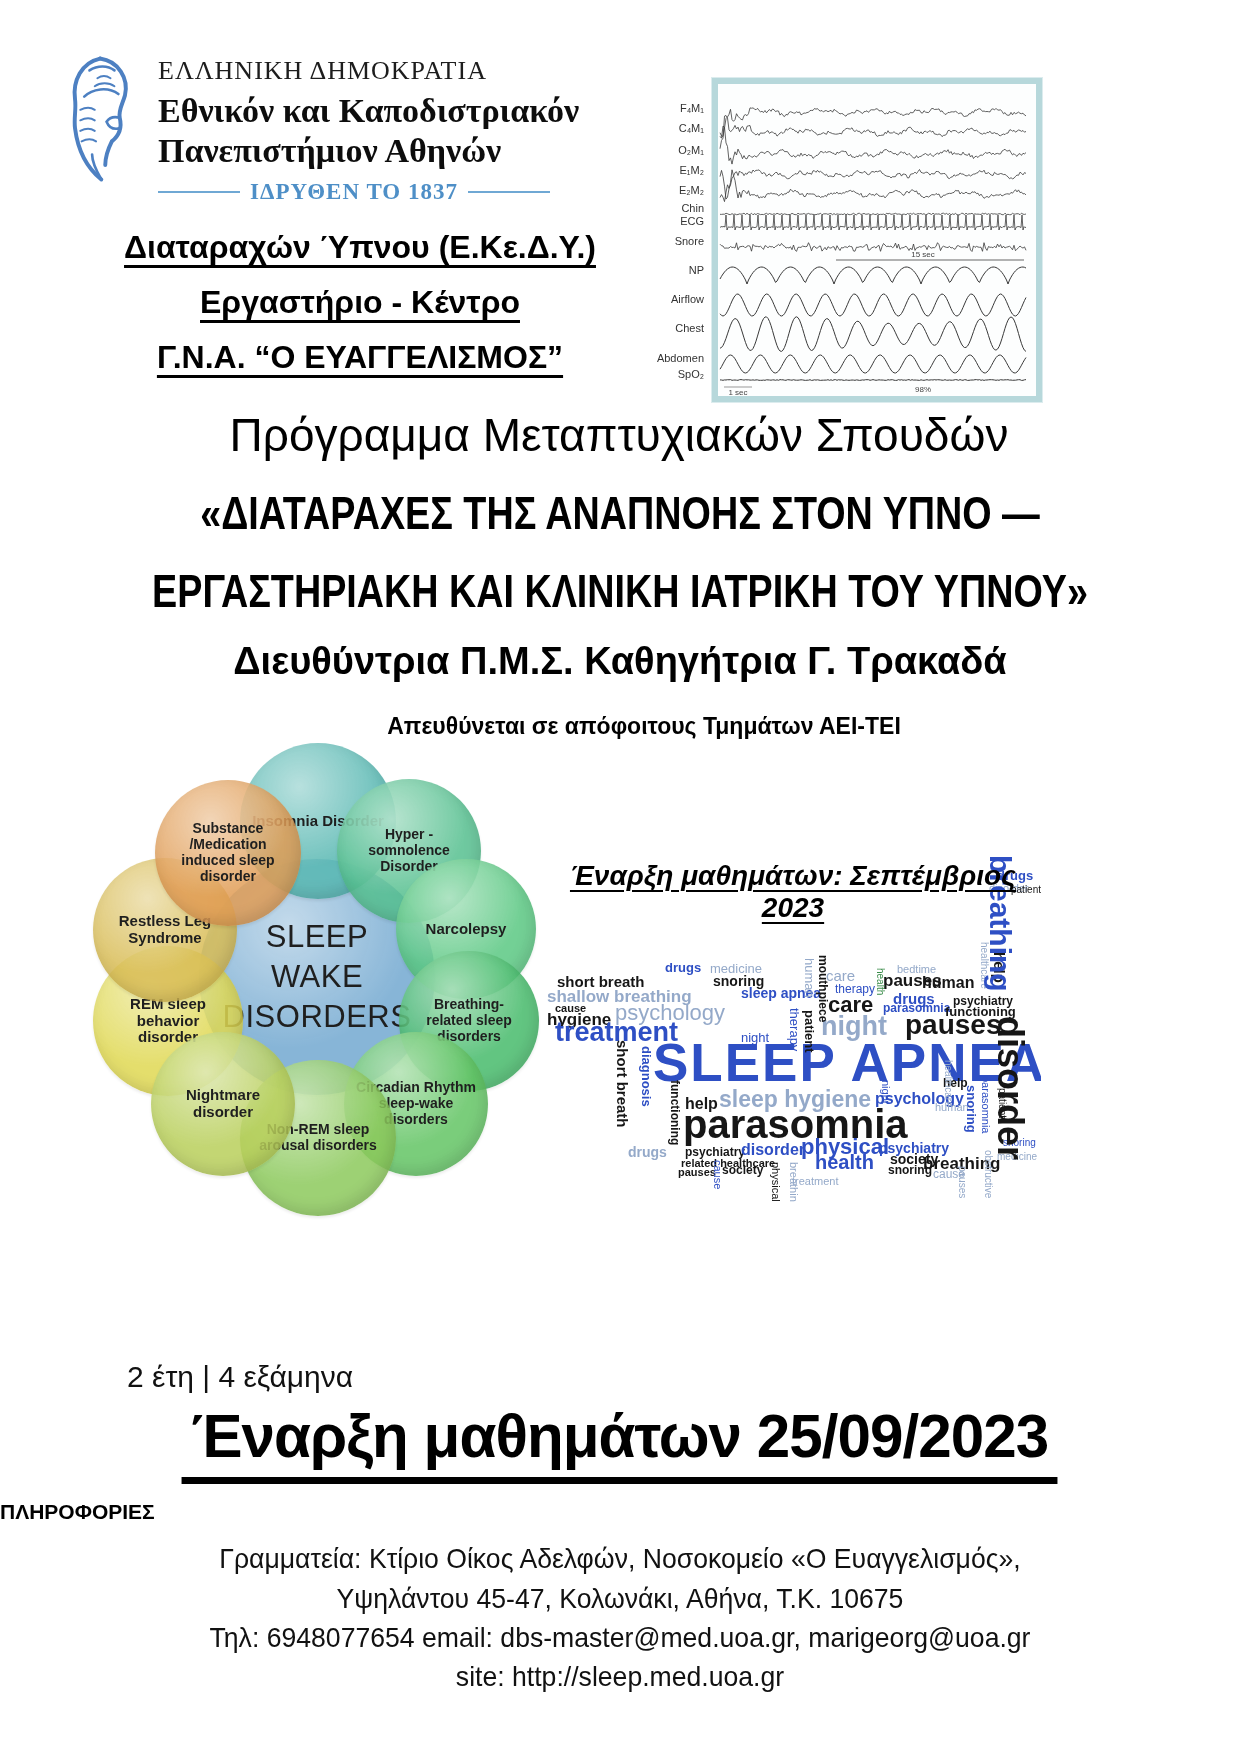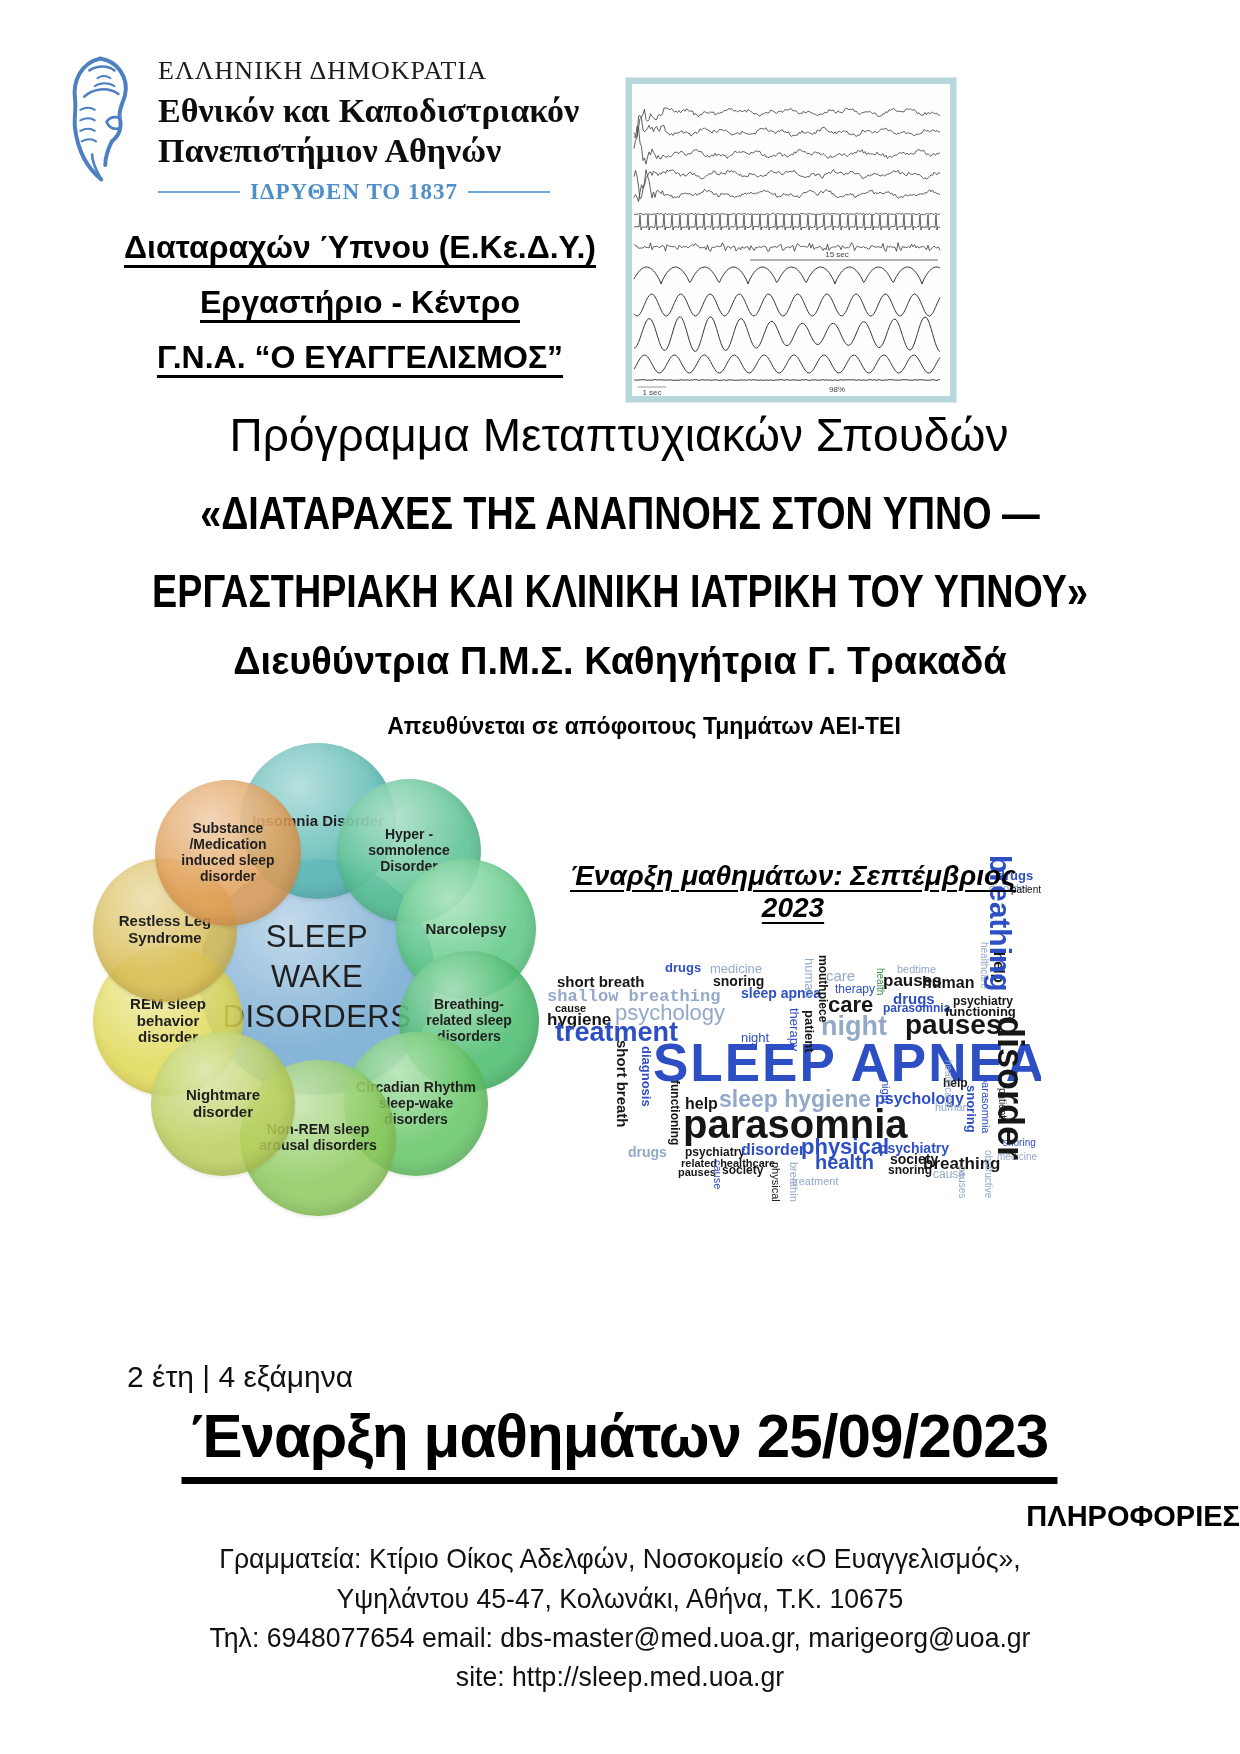--- a/index.html
+++ b/index.html
@@ -53,21 +53,21 @@
   .start-note .ul{text-decoration:underline;text-decoration-thickness:2px;text-underline-offset:5px;}
   .cloud{position:absolute;left:545px;top:850px;width:496px;height:352px;overflow:hidden;}
   .cw{position:absolute;line-height:0.95;white-space:nowrap;}
   .cw.v{writing-mode:vertical-rl;}
 
   
   .duration{position:absolute;left:127px;top:1360px;font-size:30px;color:#111;}
   .big-start{position:absolute;left:0;top:1400px;width:1240px;text-align:center;}
   .big-start .bs{display:inline-block;font-size:62px;font-weight:800;letter-spacing:-1px;
                  border-bottom:7px solid #000;padding:0 10px 6px 10px;transform:scaleX(0.97);transform-origin:center;}
-  .info-h{position:absolute;left:0;top:1500px;width:1240px;text-align:right;font-size:29px;font-weight:bold;}
+  .info-h{position:absolute;left:0;top:1500px;width:1240px;text-align:left;font-size:21px;font-weight:bold;}
   .fline{position:absolute;left:0;width:1240px;text-align:center;font-size:28px;color:#111;
          transform:scaleX(0.95);transform-origin:center;}
 </style>
 </head>
 <body>
 
 <div>
 
   <div class="logo">
     <svg class="emblem" viewBox="0 0 60 105">
@@ -88,20 +88,35 @@
       <div class="uni">Πανεπιστήμιον Αθηνών</div>
       <div class="founded">
         <span class="rule"></span>
         <span class="ftxt">ΙΔΡΥΘΕΝ ΤΟ 1837</span>
         <span class="rule"></span>
       </div>
     </div>
   </div>
 
   <div class="psg">
+    <div class="psg-labels">
+        <div class="ch" style="top: 30px;">F₄M₁</div>
+        <div class="ch" style="top: 50px;">C₄M₁</div>
+        <div class="ch" style="top: 72px;">O₂M₁</div>
+        <div class="ch" style="top: 92px;">E₁M₂</div>
+        <div class="ch" style="top: 112px;">E₂M₂</div>
+        <div class="ch" style="top: 130px;">Chin</div>
+        <div class="ch" style="top: 143px;">ECG</div>
+        <div class="ch" style="top: 163px;">Snore</div>
+        <div class="ch" style="top: 192px;">NP</div>
+        <div class="ch" style="top: 221px;">Airflow</div>
+        <div class="ch" style="top: 250px;">Chest</div>
+        <div class="ch" style="top: 280px;">Abdomen</div>
+        <div class="ch" style="top: 296px;">SpO₂</div>
+      </div>
     <div class="psg-frame">
       <svg id="psg-svg" width="318" height="312" viewBox="0 0 318 312">
           <polyline fill="none" stroke="#3a3a3a" stroke-width="0.8" points="2.0,48.7 3.5,51.9 5.0,52.4 6.5,43.9 8.0,34.6 9.5,32.9 11.0,30.4 12.5,25.3 14.0,35.6 15.5,37.3 17.0,35.6 18.5,29.7 20.0,32.3 21.5,33.9 23.0,35.3 24.5,35.9 26.0,31.5 27.5,30.6 29.0,31.7 30.5,29.6 32.0,23.9 33.5,24.2 35.0,23.9 36.5,25.0 38.0,25.8 39.5,24.3 41.0,26.5 42.5,27.8 44.0,27.3 45.5,28.5 47.0,26.5 48.5,28.8 50.0,26.9 51.5,25.5 53.0,27.3 54.5,25.0 56.0,25.7 57.5,27.6 59.0,26.9 60.5,27.0 62.0,31.1 63.5,29.4 65.0,31.5 66.5,32.6 68.0,30.4 69.5,31.0 71.0,28.5 72.5,27.7 74.0,28.3 75.5,29.0 77.0,29.2 78.5,27.8 80.0,28.6 81.5,27.9 83.0,30.9 84.5,30.0 86.0,29.0 87.5,29.2 89.0,28.5 90.5,28.3 92.0,26.6 93.5,26.4 95.0,26.4 96.5,24.5 98.0,25.2 99.5,24.6 101.0,26.4 102.5,27.0 104.0,26.5 105.5,28.0 107.0,26.7 108.5,26.7 110.0,27.7 111.5,27.0 113.0,26.3 114.5,28.2 116.0,25.4 117.5,26.5 119.0,27.5 120.5,28.7 122.0,29.9 123.5,29.5 125.0,29.9 126.5,31.4 128.0,32.2 129.5,30.2 131.0,29.9 132.5,29.4 134.0,28.4 135.5,29.0 137.0,28.8 138.5,26.1 140.0,26.6 141.5,27.4 143.0,28.4 144.5,29.6 146.0,27.7 147.5,27.5 149.0,26.8 150.5,28.4 152.0,26.4 153.5,25.7 155.0,25.9 156.5,25.8 158.0,24.8 159.5,24.9 161.0,26.8 162.5,26.8 164.0,26.7 165.5,28.7 167.0,30.1 168.5,29.0 170.0,29.8 171.5,27.2 173.0,28.9 174.5,28.3 176.0,27.5 177.5,27.3 179.0,29.0 180.5,28.9 182.0,30.4 183.5,30.2 185.0,31.5 186.5,30.9 188.0,30.1 189.5,30.0 191.0,30.4 192.5,28.3 194.0,28.9 195.5,28.3 197.0,25.6 198.5,26.4 200.0,26.4 201.5,26.2 203.0,28.7 204.5,29.1 206.0,26.7 207.5,28.1 209.0,28.4 210.5,28.6 212.0,26.9 213.5,24.6 215.0,24.5 216.5,25.5 218.0,25.3 219.5,25.3 221.0,24.9 222.5,27.6 224.0,26.8 225.5,28.8 227.0,30.4 228.5,30.0 230.0,28.4 231.5,28.6 233.0,27.9 234.5,27.8 236.0,28.0 237.5,27.3 239.0,28.2 240.5,29.7 242.0,29.0 243.5,29.1 245.0,31.7 246.5,32.5 248.0,32.1 249.5,31.9 251.0,29.7 252.5,29.9 254.0,27.6 255.5,28.7 257.0,25.9 258.5,26.3 260.0,25.1 261.5,24.7 263.0,25.5 264.5,27.4 266.0,27.0 267.5,27.6 269.0,27.5 270.5,27.7 272.0,27.9 273.5,25.3 275.0,24.8 276.5,25.9 278.0,24.4 279.5,25.9 281.0,26.2 282.5,25.7 284.0,27.4 285.5,29.8 287.0,28.6 288.5,30.8 290.0,31.3 291.5,31.1 293.0,28.4 294.5,30.8 296.0,28.4 297.5,29.7 299.0,29.1 300.5,28.1 302.0,29.3 303.5,29.7 305.0,29.2 306.5,31.0 308.0,31.8 "></polyline>
           <polyline fill="none" stroke="#3a3a3a" stroke-width="0.8" points="2.0,64.7 3.5,56.5 5.0,54.1 6.5,32.1 8.0,31.5 9.5,33.9 11.0,45.9 12.5,47.6 14.0,46.5 15.5,44.4 17.0,41.4 18.5,45.0 20.0,43.1 21.5,47.6 23.0,43.8 24.5,42.5 26.0,45.5 27.5,47.4 29.0,42.3 30.5,41.8 32.0,41.5 33.5,47.3 35.0,48.6 36.5,49.7 38.0,51.1 39.5,49.5 41.0,51.4 42.5,48.9 44.0,49.2 45.5,49.1 47.0,48.9 48.5,47.3 50.0,46.7 51.5,49.4 53.0,48.1 54.5,47.9 56.0,49.5 57.5,49.3 59.0,52.1 60.5,50.8 62.0,49.0 63.5,48.2 65.0,49.5 66.5,48.0 68.0,44.8 69.5,46.2 71.0,44.6 72.5,43.9 74.0,45.4 75.5,45.4 77.0,47.1 78.5,47.3 80.0,49.2 81.5,46.3 83.0,46.8 84.5,48.4 86.0,47.7 87.5,45.2 89.0,45.8 90.5,45.8 92.0,47.2 93.5,45.9 95.0,47.2 96.5,48.4 98.0,49.2 99.5,51.2 101.0,50.3 102.5,50.3 104.0,49.4 105.5,48.7 107.0,49.6 108.5,50.3 110.0,47.1 111.5,48.5 113.0,48.9 114.5,49.6 116.0,49.9 117.5,50.2 119.0,50.1 120.5,49.8 122.0,49.2 123.5,50.0 125.0,46.9 126.5,46.0 128.0,44.6 129.5,44.4 131.0,44.9 132.5,45.0 134.0,43.8 135.5,46.6 137.0,47.5 138.5,46.2 140.0,47.4 141.5,47.3 143.0,49.4 144.5,48.8 146.0,46.7 147.5,47.6 149.0,46.3 150.5,45.9 152.0,48.2 153.5,47.7 155.0,48.9 156.5,47.8 158.0,51.2 159.5,52.4 161.0,51.4 162.5,51.5 164.0,51.1 165.5,51.2 167.0,48.3 168.5,49.5 170.0,46.7 171.5,49.0 173.0,49.0 174.5,48.9 176.0,47.7 177.5,49.1 179.0,49.5 180.5,50.7 182.0,48.4 183.5,49.8 185.0,46.6 186.5,46.3 188.0,47.2 189.5,44.2 191.0,43.3 192.5,43.3 194.0,45.2 195.5,46.9 197.0,47.8 198.5,48.1 200.0,47.7 201.5,49.7 203.0,47.8 204.5,50.0 206.0,47.7 207.5,47.1 209.0,48.6 210.5,47.6 212.0,46.6 213.5,47.9 215.0,47.2 216.5,50.0 218.0,50.2 219.5,50.7 221.0,50.0 222.5,50.5 224.0,52.6 225.5,51.4 227.0,51.2 228.5,50.3 230.0,46.6 231.5,46.3 233.0,48.2 234.5,46.8 236.0,46.5 237.5,46.7 239.0,47.6 240.5,49.1 242.0,48.0 243.5,47.4 245.0,49.1 246.5,47.7 248.0,46.1 249.5,44.8 251.0,45.6 252.5,44.6 254.0,44.1 255.5,46.2 257.0,46.8 258.5,46.2 260.0,47.4 261.5,48.9 263.0,49.6 264.5,50.2 266.0,48.9 267.5,49.9 269.0,48.3 270.5,48.6 272.0,47.2 273.5,49.3 275.0,49.3 276.5,48.6 278.0,49.7 279.5,49.6 281.0,51.3 282.5,51.7 284.0,50.7 285.5,50.0 287.0,50.6 288.5,49.1 290.0,49.1 291.5,46.1 293.0,45.8 294.5,47.3 296.0,46.3 297.5,48.2 299.0,47.1 300.5,46.0 302.0,46.4 303.5,47.4 305.0,46.5 306.5,48.2 308.0,47.4 "></polyline>
           <polyline fill="none" stroke="#3a3a3a" stroke-width="0.8" points="2.0,52.3 3.5,54.2 5.0,42.1 6.5,43.4 8.0,58.9 9.5,62.5 11.0,76.6 12.5,73.9 14.0,80.1 15.5,73.1 17.0,67.8 18.5,71.0 20.0,65.1 21.5,68.4 23.0,70.5 24.5,74.7 26.0,71.6 27.5,74.5 29.0,74.8 30.5,71.6 32.0,71.6 33.5,73.1 35.0,73.1 36.5,71.6 38.0,73.1 39.5,72.2 41.0,70.2 42.5,68.4 44.0,68.1 45.5,68.8 47.0,69.5 48.5,67.6 50.0,67.5 51.5,68.5 53.0,70.9 54.5,71.3 56.0,69.9 57.5,69.8 59.0,69.7 60.5,67.5 62.0,66.1 63.5,66.0 65.0,65.6 66.5,67.6 68.0,67.6 69.5,67.7 71.0,70.0 72.5,71.8 74.0,72.7 75.5,71.3 77.0,73.2 78.5,72.4 80.0,70.7 81.5,72.3 83.0,69.1 84.5,71.8 86.0,70.5 87.5,70.4 89.0,72.1 90.5,70.5 92.0,71.4 93.5,71.6 95.0,74.3 96.5,73.2 98.0,71.6 99.5,71.2 101.0,69.9 102.5,67.5 104.0,67.7 105.5,69.0 107.0,67.5 108.5,68.6 110.0,67.9 111.5,67.6 113.0,68.2 114.5,69.2 116.0,69.4 117.5,71.0 119.0,68.2 120.5,69.1 122.0,68.3 123.5,67.2 125.0,67.1 126.5,67.6 128.0,67.5 129.5,70.7 131.0,71.9 132.5,70.4 134.0,73.0 135.5,73.0 137.0,73.7 138.5,72.0 140.0,72.9 141.5,70.9 143.0,72.3 144.5,71.2 146.0,69.2 147.5,69.0 149.0,69.2 150.5,72.3 152.0,70.6 153.5,71.0 155.0,73.1 156.5,72.4 158.0,71.2 159.5,70.2 161.0,70.8 162.5,67.9 164.0,69.2 165.5,66.5 167.0,65.7 168.5,65.6 170.0,67.0 171.5,67.8 173.0,67.4 174.5,69.2 176.0,69.8 177.5,69.4 179.0,71.1 180.5,70.4 182.0,68.3 183.5,67.8 185.0,69.3 186.5,68.2 188.0,70.2 189.5,70.9 191.0,69.4 192.5,70.8 194.0,72.4 195.5,74.0 197.0,74.0 198.5,71.6 200.0,73.8 201.5,72.6 203.0,72.3 204.5,71.2 206.0,70.3 207.5,69.5 209.0,70.7 210.5,71.4 212.0,69.5 213.5,70.9 215.0,72.6 216.5,71.2 218.0,70.0 219.5,69.1 221.0,70.3 222.5,68.2 224.0,69.1 225.5,66.9 227.0,66.7 228.5,67.8 230.0,65.7 231.5,69.2 233.0,67.5 234.5,70.7 236.0,68.7 237.5,69.8 239.0,70.0 240.5,69.8 242.0,70.7 243.5,70.8 245.0,68.1 246.5,70.4 248.0,70.8 249.5,71.4 251.0,69.5 252.5,73.0 254.0,71.3 255.5,74.5 257.0,72.6 258.5,72.3 260.0,73.5 261.5,71.7 263.0,71.0 264.5,71.3 266.0,69.9 267.5,68.4 269.0,69.4 270.5,68.7 272.0,68.4 273.5,70.5 275.0,69.1 276.5,70.5 278.0,69.7 279.5,69.4 281.0,70.0 282.5,69.9 284.0,67.1 285.5,66.2 287.0,65.2 288.5,66.9 290.0,67.0 291.5,66.1 293.0,68.7 294.5,70.9 296.0,69.6 297.5,71.2 299.0,72.4 300.5,70.2 302.0,69.6 303.5,71.4 305.0,69.3 306.5,69.9 308.0,68.6 "></polyline>
           <polyline fill="none" stroke="#3a3a3a" stroke-width="0.8" points="2.0,92.6 3.5,86.4 5.0,92.4 6.5,102.2 8.0,115.1 9.5,113.2 11.0,104.7 12.5,101.0 14.0,94.0 15.5,92.1 17.0,88.6 18.5,87.8 20.0,91.5 21.5,87.0 23.0,88.6 24.5,88.8 26.0,91.6 27.5,89.3 29.0,90.3 30.5,88.0 32.0,87.9 33.5,89.2 35.0,86.0 36.5,87.5 38.0,86.3 39.5,86.3 41.0,85.9 42.5,87.4 44.0,89.8 45.5,88.7 47.0,89.3 48.5,92.3 50.0,90.8 51.5,89.9 53.0,92.1 54.5,91.6 56.0,90.0 57.5,88.5 59.0,88.5 60.5,91.0 62.0,89.2 63.5,91.5 65.0,92.0 66.5,91.9 68.0,93.8 69.5,94.7 71.0,94.6 72.5,93.5 74.0,91.8 75.5,91.2 77.0,89.6 78.5,90.0 80.0,89.5 81.5,86.8 83.0,87.3 84.5,90.0 86.0,90.5 87.5,90.9 89.0,88.5 90.5,89.5 92.0,89.3 93.5,90.3 95.0,86.8 96.5,86.8 98.0,88.3 99.5,86.3 101.0,88.2 102.5,87.3 104.0,88.6 105.5,89.6 107.0,91.4 108.5,90.2 110.0,92.6 111.5,92.1 113.0,92.0 114.5,92.6 116.0,92.5 117.5,89.5 119.0,89.7 120.5,90.5 122.0,90.2 123.5,91.3 125.0,92.6 126.5,93.0 128.0,91.4 129.5,91.4 131.0,92.8 132.5,91.1 134.0,91.8 135.5,89.3 137.0,88.5 138.5,87.1 140.0,86.7 141.5,88.4 143.0,88.6 144.5,89.1 146.0,87.5 147.5,88.0 149.0,90.1 150.5,90.7 152.0,89.9 153.5,87.7 155.0,87.6 156.5,88.2 158.0,87.2 159.5,87.8 161.0,87.1 162.5,86.7 164.0,89.2 165.5,90.0 167.0,91.3 168.5,92.0 170.0,92.4 171.5,92.5 173.0,93.9 174.5,92.7 176.0,92.8 177.5,92.6 179.0,90.0 180.5,89.6 182.0,89.4 183.5,92.1 185.0,90.0 186.5,90.2 188.0,90.7 189.5,93.9 191.0,93.8 192.5,90.3 194.0,89.9 195.5,89.6 197.0,88.1 198.5,89.6 200.0,87.5 201.5,85.5 203.0,88.3 204.5,88.9 206.0,89.3 207.5,88.4 209.0,88.1 210.5,89.2 212.0,91.1 213.5,89.5 215.0,89.9 216.5,89.8 218.0,87.5 219.5,87.5 221.0,87.9 222.5,89.9 224.0,89.8 225.5,89.5 227.0,89.6 228.5,91.3 230.0,94.0 231.5,94.6 233.0,93.1 234.5,92.9 236.0,90.8 237.5,92.0 239.0,91.0 240.5,91.0 242.0,89.0 243.5,90.0 245.0,90.0 246.5,91.0 248.0,91.9 249.5,91.7 251.0,90.7 252.5,92.0 254.0,91.0 255.5,90.1 257.0,90.0 258.5,89.1 260.0,88.6 261.5,86.6 263.0,87.6 264.5,87.9 266.0,86.2 267.5,89.5 269.0,89.4 270.5,88.5 272.0,90.1 273.5,91.1 275.0,91.5 276.5,88.3 278.0,89.7 279.5,90.4 281.0,90.2 282.5,89.5 284.0,89.8 285.5,90.6 287.0,90.4 288.5,91.6 290.0,92.8 291.5,94.7 293.0,93.7 294.5,94.8 296.0,94.2 297.5,92.4 299.0,91.0 300.5,91.3 302.0,88.2 303.5,89.3 305.0,90.9 306.5,88.6 308.0,89.4 "></polyline>
           <polyline fill="none" stroke="#3a3a3a" stroke-width="0.8" points="2.0,113.5 3.5,110.6 5.0,113.2 6.5,117.6 8.0,108.2 9.5,100.8 11.0,104.4 12.5,98.6 14.0,85.8 15.5,91.8 17.0,96.4 18.5,105.9 20.0,114.0 21.5,108.0 23.0,113.4 24.5,107.0 26.0,106.3 27.5,108.0 29.0,109.8 30.5,106.7 32.0,111.6 33.5,110.6 35.0,110.9 36.5,110.6 38.0,112.2 39.5,111.1 41.0,114.1 42.5,113.0 44.0,113.4 45.5,112.6 47.0,113.6 48.5,110.4 50.0,109.6 51.5,109.8 53.0,108.9 54.5,109.8 56.0,109.6 57.5,110.0 59.0,110.0 60.5,111.8 62.0,110.9 63.5,109.4 65.0,111.3 66.5,109.7 68.0,110.0 69.5,108.2 71.0,108.2 72.5,105.2 74.0,106.8 75.5,107.8 77.0,106.1 78.5,107.7 80.0,107.8 81.5,110.4 83.0,110.2 84.5,109.7 86.0,112.6 87.5,112.4 89.0,109.3 90.5,110.0 92.0,109.9 93.5,110.0 95.0,110.0 96.5,110.3 98.0,112.4 99.5,112.3 101.0,112.0 102.5,113.5 104.0,112.6 105.5,113.0 107.0,111.3 108.5,112.6 110.0,109.9 111.5,110.3 113.0,108.9 114.5,110.2 116.0,108.9 117.5,109.5 119.0,108.1 120.5,109.9 122.0,109.1 123.5,109.9 125.0,108.7 126.5,109.0 128.0,107.6 129.5,107.8 131.0,106.8 132.5,106.4 134.0,107.6 135.5,107.0 137.0,108.1 138.5,109.1 140.0,109.5 141.5,110.9 143.0,109.3 144.5,112.9 146.0,112.9 147.5,112.2 149.0,112.6 150.5,110.4 152.0,109.4 153.5,111.1 155.0,110.4 156.5,111.7 158.0,109.7 159.5,110.2 161.0,112.0 162.5,112.3 164.0,112.5 165.5,111.8 167.0,113.9 168.5,112.3 170.0,110.4 171.5,108.6 173.0,108.6 174.5,108.3 176.0,107.5 177.5,106.4 179.0,106.7 180.5,107.6 182.0,107.8 183.5,109.4 185.0,111.3 186.5,110.8 188.0,107.9 189.5,107.5 191.0,109.1 192.5,106.9 194.0,105.7 195.5,106.6 197.0,107.7 198.5,106.9 200.0,110.1 201.5,109.5 203.0,112.1 204.5,112.7 206.0,113.9 207.5,112.7 209.0,112.3 210.5,113.1 212.0,112.0 213.5,110.8 215.0,110.6 216.5,111.1 218.0,109.5 219.5,110.5 221.0,110.1 222.5,113.4 224.0,113.1 225.5,111.1 227.0,111.3 228.5,110.2 230.0,109.7 231.5,109.3 233.0,109.5 234.5,108.8 236.0,108.4 237.5,106.4 239.0,106.9 240.5,106.5 242.0,110.0 243.5,108.4 245.0,109.5 246.5,109.3 248.0,108.1 249.5,109.3 251.0,109.7 252.5,109.7 254.0,107.8 255.5,108.3 257.0,107.8 258.5,109.7 260.0,109.2 261.5,111.8 263.0,110.1 264.5,112.3 266.0,114.3 267.5,113.3 269.0,112.4 270.5,113.4 272.0,112.5 273.5,110.4 275.0,111.9 276.5,111.6 278.0,110.9 279.5,111.0 281.0,111.2 282.5,110.3 284.0,112.0 285.5,111.2 287.0,110.3 288.5,109.9 290.0,109.8 291.5,110.3 293.0,108.4 294.5,109.2 296.0,107.3 297.5,105.7 299.0,107.9 300.5,105.9 302.0,108.6 303.5,108.1 305.0,109.9 306.5,109.6 308.0,110.9 "></polyline>
           <polyline fill="none" stroke="#3a3a3a" stroke-width="0.8" points="2.0,130.3 3.5,130.4 5.0,130.2 6.5,130.2 8.0,129.3 9.5,129.7 11.0,130.5 12.5,130.6 14.0,129.7 15.5,130.4 17.0,130.0 18.5,130.7 20.0,130.5 21.5,129.9 23.0,130.2 24.5,129.9 26.0,129.2 27.5,130.5 29.0,129.3 30.5,130.4 32.0,130.6 33.5,129.3 35.0,130.8 36.5,129.7 38.0,130.6 39.5,129.5 41.0,130.0 42.5,130.6 44.0,130.4 45.5,130.6 47.0,130.0 48.5,129.3 50.0,130.5 51.5,129.5 53.0,130.1 54.5,130.4 56.0,129.8 57.5,130.3 59.0,129.3 60.5,129.9 62.0,130.5 63.5,129.6 65.0,130.5 66.5,129.9 68.0,130.3 69.5,130.6 71.0,130.6 72.5,130.4 74.0,129.3 75.5,130.1 77.0,130.7 78.5,130.6 80.0,129.2 81.5,130.2 83.0,130.1 84.5,130.0 86.0,129.5 87.5,130.3 89.0,130.1 90.5,129.4 92.0,130.2 93.5,130.1 95.0,130.4 96.5,130.5 98.0,130.7 99.5,130.1 101.0,130.1 102.5,129.3 104.0,130.8 105.5,129.9 107.0,129.8 108.5,129.8 110.0,130.4 111.5,129.7 113.0,129.5 114.5,130.7 116.0,129.6 117.5,130.6 119.0,129.9 120.5,130.2 122.0,130.4 123.5,130.2 125.0,130.6 126.5,129.7 128.0,130.8 129.5,129.9 131.0,130.7 132.5,130.6 134.0,130.2 135.5,129.3 137.0,130.4 138.5,130.8 140.0,129.4 141.5,129.3 143.0,130.5 144.5,130.0 146.0,129.4 147.5,130.2 149.0,130.2 150.5,129.8 152.0,130.5 153.5,130.7 155.0,129.7 156.5,130.4 158.0,130.5 159.5,129.7 161.0,130.6 162.5,130.3 164.0,130.4 165.5,130.1 167.0,130.8 168.5,129.3 170.0,129.8 171.5,129.4 173.0,130.3 174.5,130.1 176.0,129.9 177.5,129.3 179.0,130.2 180.5,130.0 182.0,130.1 183.5,130.7 185.0,130.2 186.5,130.2 188.0,130.8 189.5,129.5 191.0,130.2 192.5,129.4 194.0,130.4 195.5,129.2 197.0,130.4 198.5,130.2 200.0,129.6 201.5,129.8 203.0,129.5 204.5,130.3 206.0,129.7 207.5,130.7 209.0,130.4 210.5,129.3 212.0,129.7 213.5,130.5 215.0,129.2 216.5,130.3 218.0,129.9 219.5,130.1 221.0,129.9 222.5,130.6 224.0,129.4 225.5,129.2 227.0,130.3 228.5,129.4 230.0,130.6 231.5,129.5 233.0,130.8 234.5,129.8 236.0,130.5 237.5,129.4 239.0,130.7 240.5,130.8 242.0,130.7 243.5,129.2 245.0,129.4 246.5,130.6 248.0,129.2 249.5,130.3 251.0,129.8 252.5,129.8 254.0,129.3 255.5,130.4 257.0,129.9 258.5,130.2 260.0,130.1 261.5,130.3 263.0,130.5 264.5,129.3 266.0,130.0 267.5,129.3 269.0,130.5 270.5,129.7 272.0,130.5 273.5,129.5 275.0,130.1 276.5,129.8 278.0,130.1 279.5,130.2 281.0,129.7 282.5,129.8 284.0,130.7 285.5,130.7 287.0,129.2 288.5,130.6 290.0,130.3 291.5,130.7 293.0,130.7 294.5,129.3 296.0,130.2 297.5,130.0 299.0,129.7 300.5,129.8 302.0,130.7 303.5,129.2 305.0,130.2 306.5,130.4 308.0,130.0 "></polyline>
           <polyline fill="none" stroke="#3a3a3a" stroke-width="0.8" points="2,143.5 3,142.7 4,142.6 5,142.9 6,142.3 7,143.1 8,131.0 9,146.0 10,143.4 11,142.7 12,143.6 13,142.7 14,143.2 15,143.4 16,131.0 17,146.0 18,142.9 19,142.7 20,143.1 21,143.2 22,143.5 23,143.1 24,131.0 25,146.0 26,142.6 27,143.2 28,142.8 29,143.3 30,142.4 31,142.7 32,131.0 33,146.0 34,143.0 35,143.2 36,143.4 37,143.6 38,143.2 39,142.6 40,131.0 41,146.0 42,143.0 43,143.1 44,142.3 45,143.1 46,143.5 47,143.2 48,131.0 49,146.0 50,143.1 51,143.5 52,143.0 53,143.6 54,142.4 55,143.6 56,131.0 57,146.0 58,142.4 59,143.4 60,143.0 61,142.9 62,143.1 63,143.0 64,131.0 65,146.0 66,142.9 67,143.4 68,142.8 69,142.8 70,143.4 71,143.1 72,131.0 73,146.0 74,143.4 75,142.3 76,143.0 77,142.4 78,143.6 79,143.0 80,131.0 81,146.0 82,143.2 83,143.6 84,142.5 85,143.6 86,142.9 87,143.3 88,131.0 89,146.0 90,142.7 91,143.5 92,143.2 93,142.5 94,143.1 95,142.9 96,131.0 97,146.0 98,143.7 99,142.4 100,142.9 101,142.5 102,143.3 103,142.3 104,131.0 105,146.0 106,142.5 107,143.7 108,143.3 109,142.7 110,142.6 111,143.5 112,131.0 113,146.0 114,142.3 115,143.5 116,143.5 117,143.4 118,142.8 119,142.6 120,131.0 121,146.0 122,142.4 123,142.4 124,142.7 125,142.5 126,143.0 127,142.9 128,131.0 129,146.0 130,143.0 131,143.6 132,142.6 133,143.1 134,143.6 135,143.5 136,131.0 137,146.0 138,143.3 139,143.4 140,143.7 141,142.9 142,142.3 143,143.5 144,131.0 145,146.0 146,142.3 147,143.7 148,142.3 149,142.3 150,142.5 151,143.4 152,131.0 153,146.0 154,143.4 155,143.4 156,143.1 157,143.3 158,143.0 159,143.5 160,131.0 161,146.0 162,142.7 163,143.2 164,142.3 165,143.6 166,143.1 167,143.0 168,131.0 169,146.0 170,143.6 171,143.4 172,143.3 173,143.5 174,143.2 175,142.3 176,131.0 177,146.0 178,142.3 179,143.2 180,143.6 181,143.5 182,142.4 183,143.3 184,131.0 185,146.0 186,143.5 187,142.9 188,143.7 189,142.8 190,142.4 191,142.3 192,131.0 193,146.0 194,143.4 195,143.1 196,142.7 197,143.1 198,142.5 199,142.5 200,131.0 201,146.0 202,142.5 203,142.8 204,142.5 205,143.6 206,143.0 207,143.1 208,131.0 209,146.0 210,142.7 211,142.4 212,143.5 213,143.2 214,143.0 215,142.9 216,131.0 217,146.0 218,143.0 219,142.6 220,143.4 221,142.6 222,143.0 223,142.7 224,131.0 225,146.0 226,142.6 227,143.6 228,142.7 229,143.5 230,143.5 231,142.7 232,131.0 233,146.0 234,143.2 235,143.3 236,143.2 237,143.6 238,143.5 239,143.4 240,131.0 241,146.0 242,142.5 243,143.4 244,142.6 245,143.4 246,143.5 247,142.7 248,131.0 249,146.0 250,142.5 251,143.0 252,142.8 253,143.3 254,142.5 255,143.6 256,131.0 257,146.0 258,143.5 259,142.6 260,142.8 261,142.4 262,142.4 263,142.4 264,131.0 265,146.0 266,143.3 267,142.6 268,143.1 269,142.6 270,142.4 271,142.5 272,131.0 273,146.0 274,142.3 275,143.6 276,142.8 277,143.0 278,142.8 279,142.9 280,131.0 281,146.0 282,142.4 283,143.2 284,143.7 285,142.6 286,142.7 287,142.7 288,131.0 289,146.0 290,142.6 291,143.2 292,143.4 293,143.2 294,142.6 295,143.7 296,131.0 297,146.0 298,143.5 299,142.8 300,142.6 301,142.6 302,142.9 303,143.6 304,131.0 305,146.0 306,142.6 307,143.7 308,143.0 "></polyline>
           <polyline fill="none" stroke="#3a3a3a" stroke-width="0.8" points="2.0,160.2 3.5,161.7 5.0,162.0 6.5,164.3 8.0,164.0 9.5,164.1 11.0,164.0 12.5,162.5 14.0,163.5 15.5,163.3 17.0,164.0 18.5,158.8 20.0,165.8 21.5,162.8 23.0,162.6 24.5,162.3 26.0,162.5 27.5,164.0 29.0,162.1 30.5,161.7 32.0,162.2 33.5,167.2 35.0,160.4 36.5,162.1 38.0,162.3 39.5,162.4 41.0,162.8 42.5,162.3 44.0,163.7 45.5,165.4 47.0,161.6 48.5,162.3 50.0,163.9 51.5,162.2 53.0,162.9 54.5,162.6 56.0,164.0 57.5,162.5 59.0,161.7 60.5,160.4 62.0,161.8 63.5,159.4 65.0,161.4 66.5,162.2 68.0,164.1 69.5,163.5 71.0,164.0 72.5,162.8 74.0,165.7 75.5,161.0 77.0,165.9 78.5,167.4 80.0,163.3 81.5,163.3 83.0,163.4 84.5,162.1 86.0,162.4 87.5,162.7 89.0,162.4 90.5,158.7 92.0,161.9 93.5,166.8 95.0,163.0 96.5,162.3 98.0,164.1 99.5,164.1 101.0,162.3 102.5,162.0 104.0,167.1 105.5,165.3 107.0,163.4 108.5,165.9 110.0,162.7 111.5,163.8 113.0,164.1 114.5,162.9 116.0,162.8 117.5,166.3 119.0,161.7 120.5,164.3 122.0,166.5 123.5,163.5 125.0,164.0 126.5,162.9 128.0,162.9 129.5,163.6 131.0,161.9 132.5,162.5 134.0,162.8 135.5,167.0 137.0,167.2 138.5,163.2 140.0,163.4 141.5,162.8 143.0,162.6 144.5,163.3 146.0,162.5 147.5,161.1 149.0,160.5 150.5,166.2 152.0,165.9 153.5,163.8 155.0,163.3 156.5,162.7 158.0,164.1 159.5,162.0 161.0,161.4 162.5,167.3 164.0,162.7 165.5,159.5 167.0,161.0 168.5,162.6 170.0,162.2 171.5,162.6 173.0,162.0 174.5,163.7 176.0,162.7 177.5,159.1 179.0,164.1 180.5,160.1 182.0,165.3 183.5,163.9 185.0,163.8 186.5,163.1 188.0,162.1 189.5,164.0 191.0,166.5 192.5,164.0 194.0,165.8 195.5,160.0 197.0,166.4 198.5,163.9 200.0,163.6 201.5,162.6 203.0,163.3 204.5,162.3 206.0,161.5 207.5,162.2 209.0,165.6 210.5,161.6 212.0,163.4 213.5,164.1 215.0,163.6 216.5,163.7 218.0,162.4 219.5,158.7 221.0,160.7 222.5,166.6 224.0,163.3 225.5,162.2 227.0,162.9 228.5,163.4 230.0,163.5 231.5,162.4 233.0,164.0 234.5,163.5 236.0,165.2 237.5,164.8 239.0,161.9 240.5,161.7 242.0,162.7 243.5,163.2 245.0,163.0 246.5,162.7 248.0,163.2 249.5,163.6 251.0,159.4 252.5,166.0 254.0,167.5 255.5,161.9 257.0,163.4 258.5,162.4 260.0,163.0 261.5,163.3 263.0,163.2 264.5,167.3 266.0,158.7 267.5,164.1 269.0,166.4 270.5,162.5 272.0,163.3 273.5,163.2 275.0,163.8 276.5,162.2 278.0,163.8 279.5,160.1 281.0,162.8 282.5,160.6 284.0,164.0 285.5,162.1 287.0,164.0 288.5,163.2 290.0,162.8 291.5,162.3 293.0,163.6 294.5,165.8 296.0,161.3 297.5,166.7 299.0,165.2 300.5,163.6 302.0,162.0 303.5,163.3 305.0,164.1 306.5,162.9 308.0,166.3 "></polyline>
@@ -152,21 +167,21 @@
   <div class="start-note">
     <span class="ul">Έναρξη μαθημάτων: Σεπτέμβριος 2023</span>
   </div>
 
   <div class="cloud" id="cloud">
       <span class="cw" style="left: 120px; top: 112px; font-size: 13px; color: rgb(46, 79, 196); font-weight: 700;">drugs</span>
       <span class="cw" style="left: 165px; top: 113px; font-size: 13px; color: rgb(148, 169, 201);">medicine</span>
       <span class="cw" style="left: 12px; top: 125px; font-size: 15px; color: rgb(22, 22, 22); font-weight: 700;">short breath</span>
       <span class="cw" style="left: 168px; top: 125px; font-size: 14px; color: rgb(22, 22, 22); font-weight: 700;">snoring</span>
       <span class="cw" style="left: 196px; top: 137px; font-size: 14px; color: rgb(46, 79, 196); font-weight: 700;">sleep apnea</span>
-      <span class="cw" style="left: 2px; top: 139px; font-size: 17px; color: rgb(148, 169, 201); font-weight: 700; font-family: Liberation Mono, monospace;">shallow breathing</span>
+      <span class="cw" style="left: 2px; top: 139px; font-size: 17px; color: rgb(148, 169, 201); font-weight: 700;">shallow breathing</span>
       <span class="cw" style="left: 10px; top: 153px; font-size: 11px; color: rgb(22, 22, 22); font-weight: 700;">cause</span>
       <span class="cw" style="left: 2px; top: 162px; font-size: 17px; color: rgb(22, 22, 22); font-weight: 700;">hygiene</span>
       <span class="cw" style="left: 70px; top: 153px; font-size: 22px; color: rgb(148, 169, 201);">psychology</span>
       <span class="cw" style="left: 281px; top: 119px; font-size: 15px; color: rgb(148, 169, 201);">care</span>
       <span class="cw" style="left: 290px; top: 134px; font-size: 12px; color: rgb(46, 79, 196);">therapy</span>
       <span class="cw" style="left: 338px; top: 123px; font-size: 17px; color: rgb(22, 22, 22); font-weight: 700;">pauses</span>
       <span class="cw" style="left: 352px; top: 114px; font-size: 11px; color: rgb(148, 169, 201);">bedtime</span>
       <span class="cw" style="left: 377px; top: 125px; font-size: 16px; color: rgb(22, 22, 22); font-weight: 700;">human</span>
       <span class="cw" style="left: 348px; top: 142px; font-size: 15px; color: rgb(46, 79, 196); font-weight: 700;">drugs</span>
       <span class="cw" style="left: 408px; top: 146px; font-size: 12px; color: rgb(22, 22, 22); font-weight: 700;">psychiatry</span>

